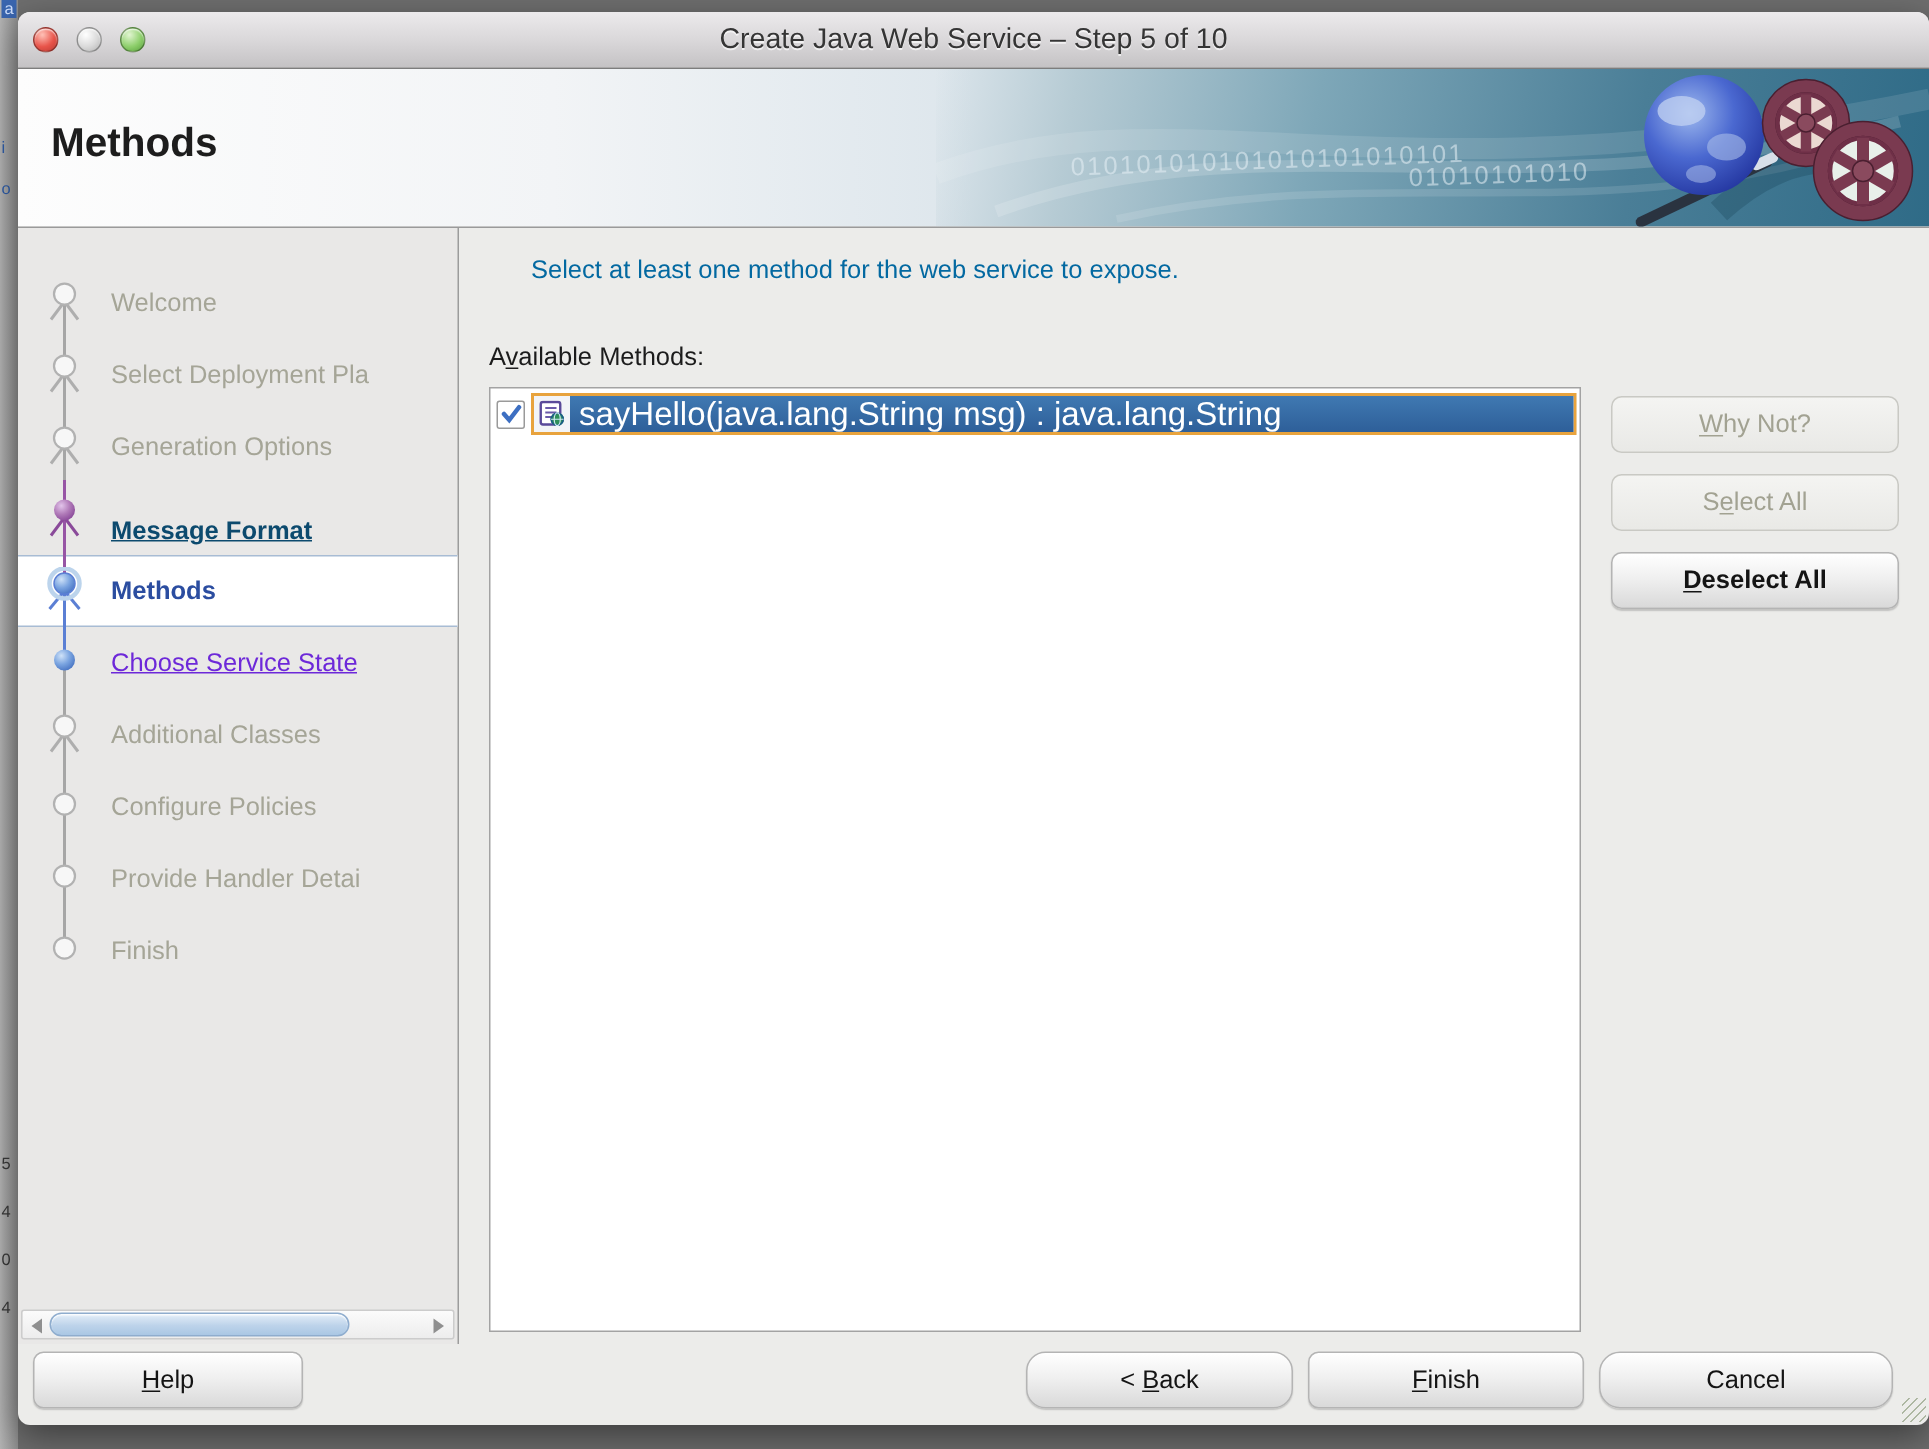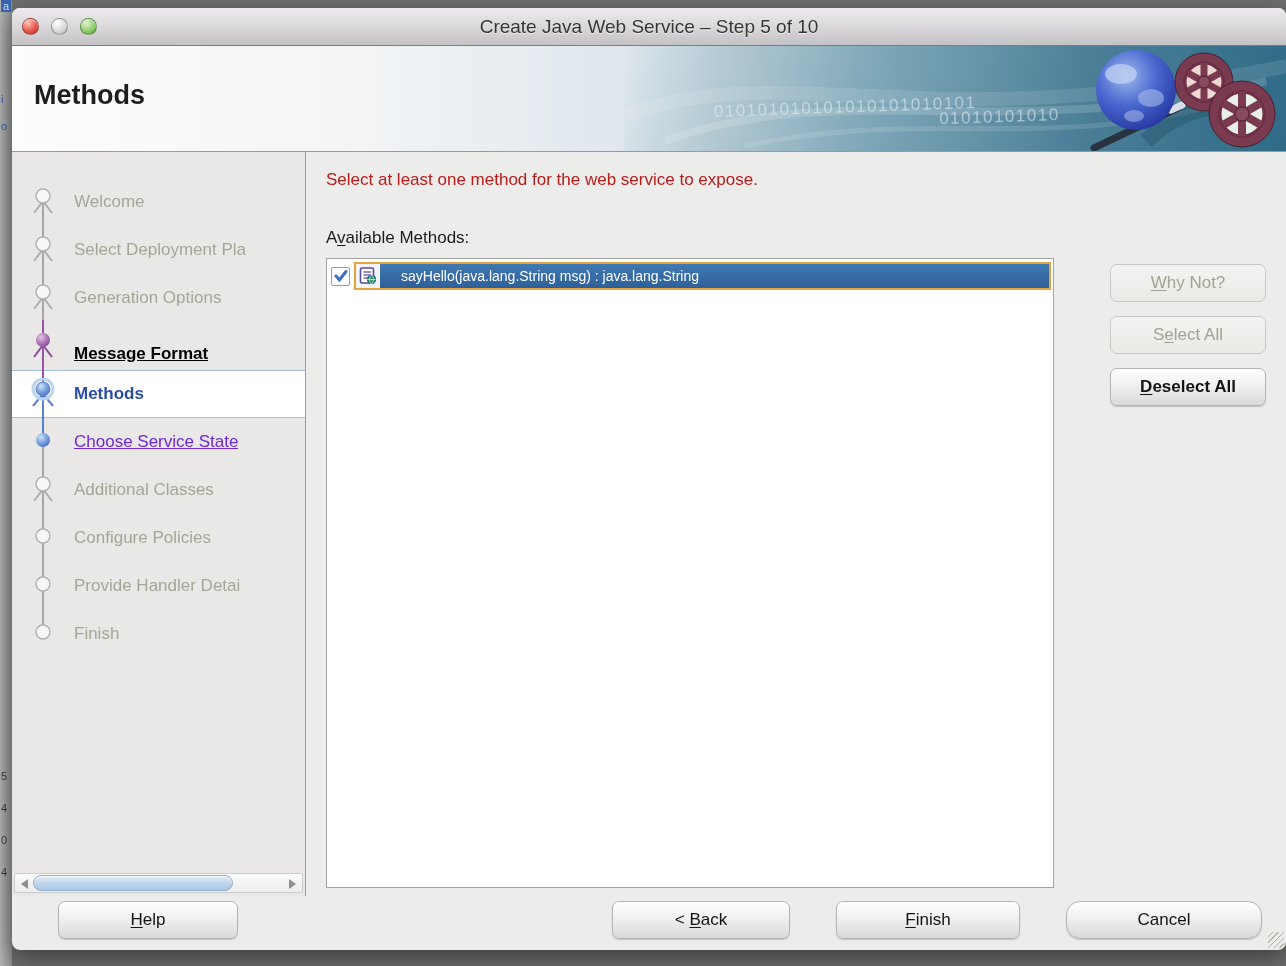--- a/index.html
+++ b/index.html
@@ -51,67 +51,67 @@
     position:relative; display:flex; flex-direction:column;gap:12px; }
   .steps { position:relative; padding-top:26px; flex:1; }
   .seg { position:absolute; left:30px; width:2px; z-index:1; }
   .seg.gray1  { top:50px;  height:118px; background:#a6a6a6; }
   .seg.purple { top:168px; height:74px;  background:#9755a5; }
   .seg.blue   { top:242px; height:50px;  background:#5b7fd4; }
   .seg.gray2  { top:292px; height:190px; background:#a6a6a6; }
   .step { height:48px; display:flex; align-items:center; position:relative; }
   .step .icon-cell { width:62px; flex:0 0 62px; display:flex; justify-content:center; position:relative; z-index:2; }
   .step .lbl { font-size:17px; color:#a5a597; position:relative; z-index:2; white-space:nowrap; overflow:hidden; }
-  .step.visited .lbl { color:#000000; font-weight:bold; text-decoration:underline;margin-top:16px; }
+  .step.visited .lbl { color:#0c4a6e; font-weight:bold; text-decoration:underline;margin-top:16px; }
   .step.current { background:#ffffff; border-top:1px solid #a8bcd4; border-bottom:1px solid #a8bcd4; }
   .step.current .lbl { color:#2b4da0; font-weight:bold; }
   .step.nextlink .lbl { color:#6d28d9; text-decoration:underline; }
 
   
   .hscroll { flex:0 0 20px; margin:0 2px 3px 2px; position:relative;
     background:linear-gradient(#fbfbfb,#ededed); border:1px solid #cccccc; border-radius:2px;
     display:flex; align-items:center; }
   .sb-arrow { width:0; height:0; border-style:solid; position:absolute; top:5px; }
   .sb-arrow.left  { left:6px;  border-width:5px 7px 5px 0; border-color:transparent #8f8f8f transparent transparent; }
   .sb-arrow.right { right:6px; border-width:5px 0 5px 7px; border-color:transparent transparent transparent #8f8f8f; }
   .sb-thumb { position:absolute; left:18px; width:200px; top:1px; height:16px; border-radius:9px;
     background:linear-gradient(#e4eef8,#bdd3ea 55%,#aac7e4); border:1px solid #8fadce;
     box-shadow:inset 0 1px 1px rgba(255,255,255,.9); }
 
   
   .content { flex:1; padding:18px 0 0 20px; position:relative; }
-  .instruction { font-size:17px; color:#b91c1c; }
+  .instruction { font-size:17px; color:#0369a1;margin-left:28px; }
   .avail-label { font-size:17px; color:#1c1c1c; margin-top:38px; }
   .mn { text-decoration:underline; text-underline-offset:2px; }
   .main-row { display:flex; margin-top:10px; }
   .listbox { width:728px; height:630px; background:#ffffff; border:1px solid #a3a3a3; padding:2px; }
   .method-row { display:flex; align-items:center; height:30px; }
   .checkbox { width:19px; height:19px; background:#ffffff; border:1px solid #9a9a9a; border-radius:2px;
     margin:0 4px 0 2px; display:flex; align-items:center; justify-content:center; }
   .focus-wrap { flex:1; display:flex; align-items:stretch; border:2px solid #e8a33d; height:28px; background:#f2f4f7; }
   .m-icon { width:24px; display:flex; align-items:center; justify-content:center; }
-  .m-label { flex:1; background:linear-gradient(#4079b2,#2e5f99); color:#ffffff; font-size:14px;
-    display:flex; align-items:center; padding-left:21px; }
+  .m-label { flex:1; background:linear-gradient(#4079b2,#2e5f99); color:#ffffff; font-size:22px;
+    display:flex; align-items:center; padding-left:6px; }
   .side-btns { width:192px; margin-left:20px; display:flex; flex-direction:column; gap:14px; padding-top:6px; }
 
   
   .btn { height:38px; border-radius:7px; border:1px solid #b4b4b4;
     background:linear-gradient(#ffffff,#f0f0f0 45%,#d9d9d9);
     box-shadow:0 1px 1px rgba(0,0,0,.18); font-size:17px; color:#141414;
-    display:flex; align-items:center; justify-content:center; font-family:"Liberation Sans",sans-serif;margin-left:36px; }
+    display:flex; align-items:center; justify-content:center; font-family:"Liberation Sans",sans-serif; }
   .btn.disabled { background:linear-gradient(#f4f4f2,#e9e9e6); border-color:#c9c9c4;
     color:#a2a292; box-shadow:none; }
   .btn.focused { border-color:#85aed6; box-shadow:0 0 0 3px rgba(125,170,220,.55); }
 
   
   .footer { flex:0 0 54px; display:flex; align-items:center; padding:0 24px 6px 10px; position:relative; }
   .footer .help { width:180px; }
   .footer .spacer { flex:1; }
   .footer .grp { display:flex; gap:10px; }
-  .footer .back { width:178px; } .footer .next { width:172px; }
+  .footer .back { width:178px;border-radius:13px; } .footer .next { width:172px; }
   .footer .finish { width:184px; } .footer .cancel { width:196px;border-radius:14px; }
   .resize-grip { position:absolute; right:2px; bottom:2px; width:16px; height:16px;
     background:repeating-linear-gradient(135deg, transparent 0 3px, rgba(110,130,90,.5) 3px 4px); }
 </style>
 </head>
 <body>
 
 <svg width="0" height="0" style="position:absolute">
   <defs>
     <radialGradient id="gBall" cx="35%" cy="30%" r="75%">

